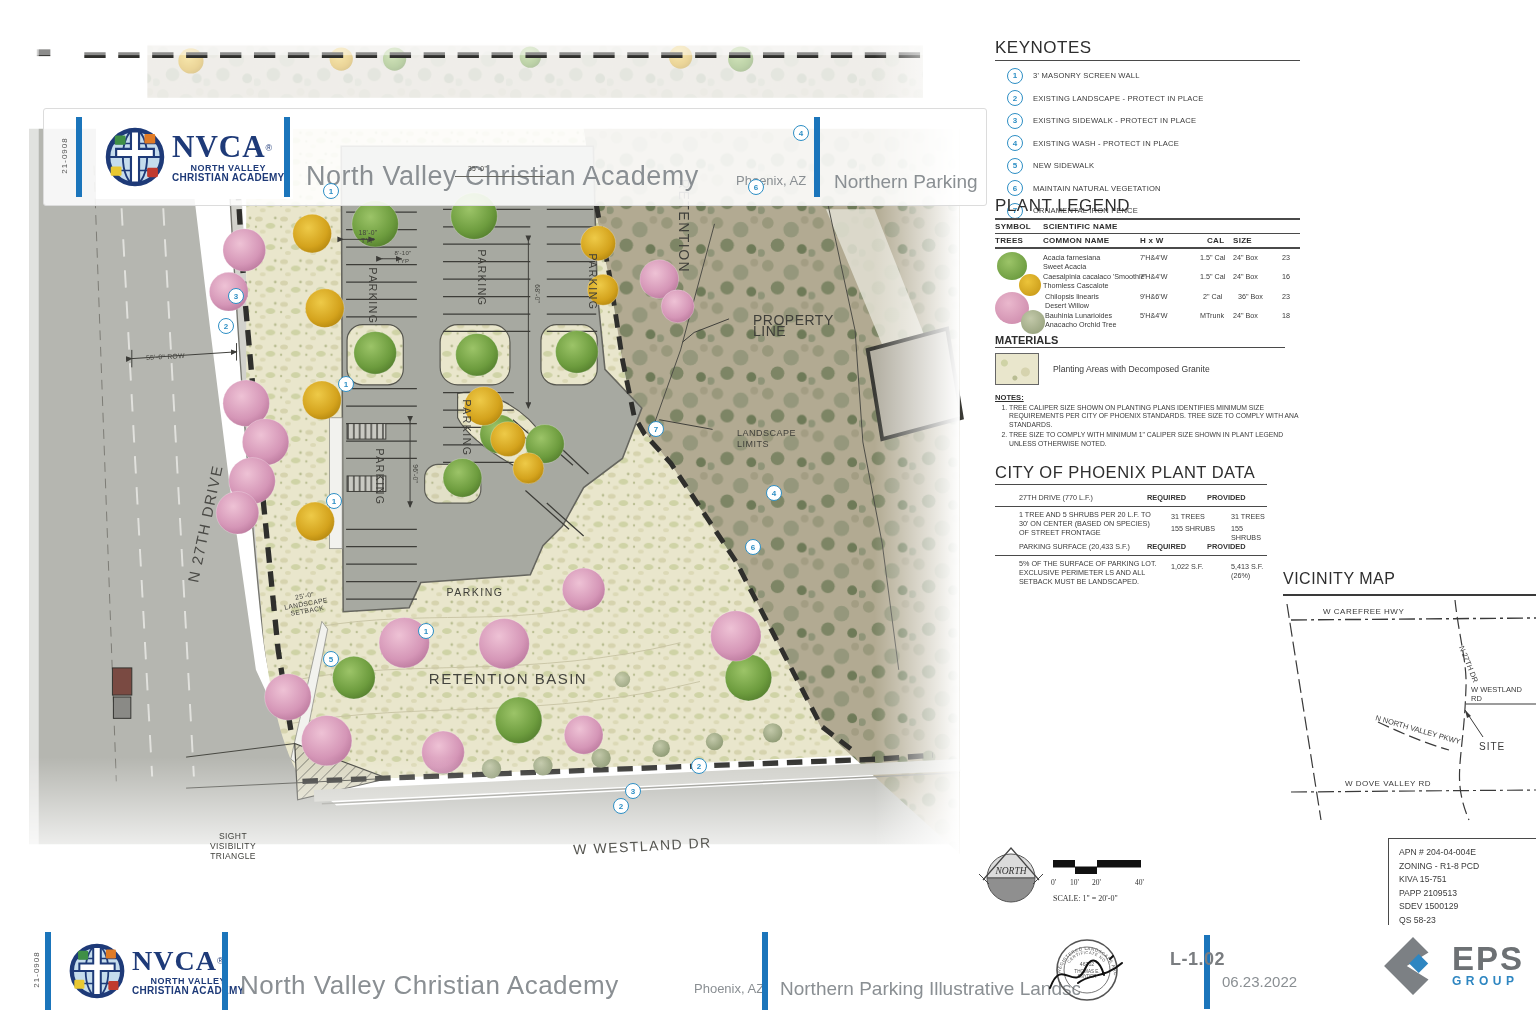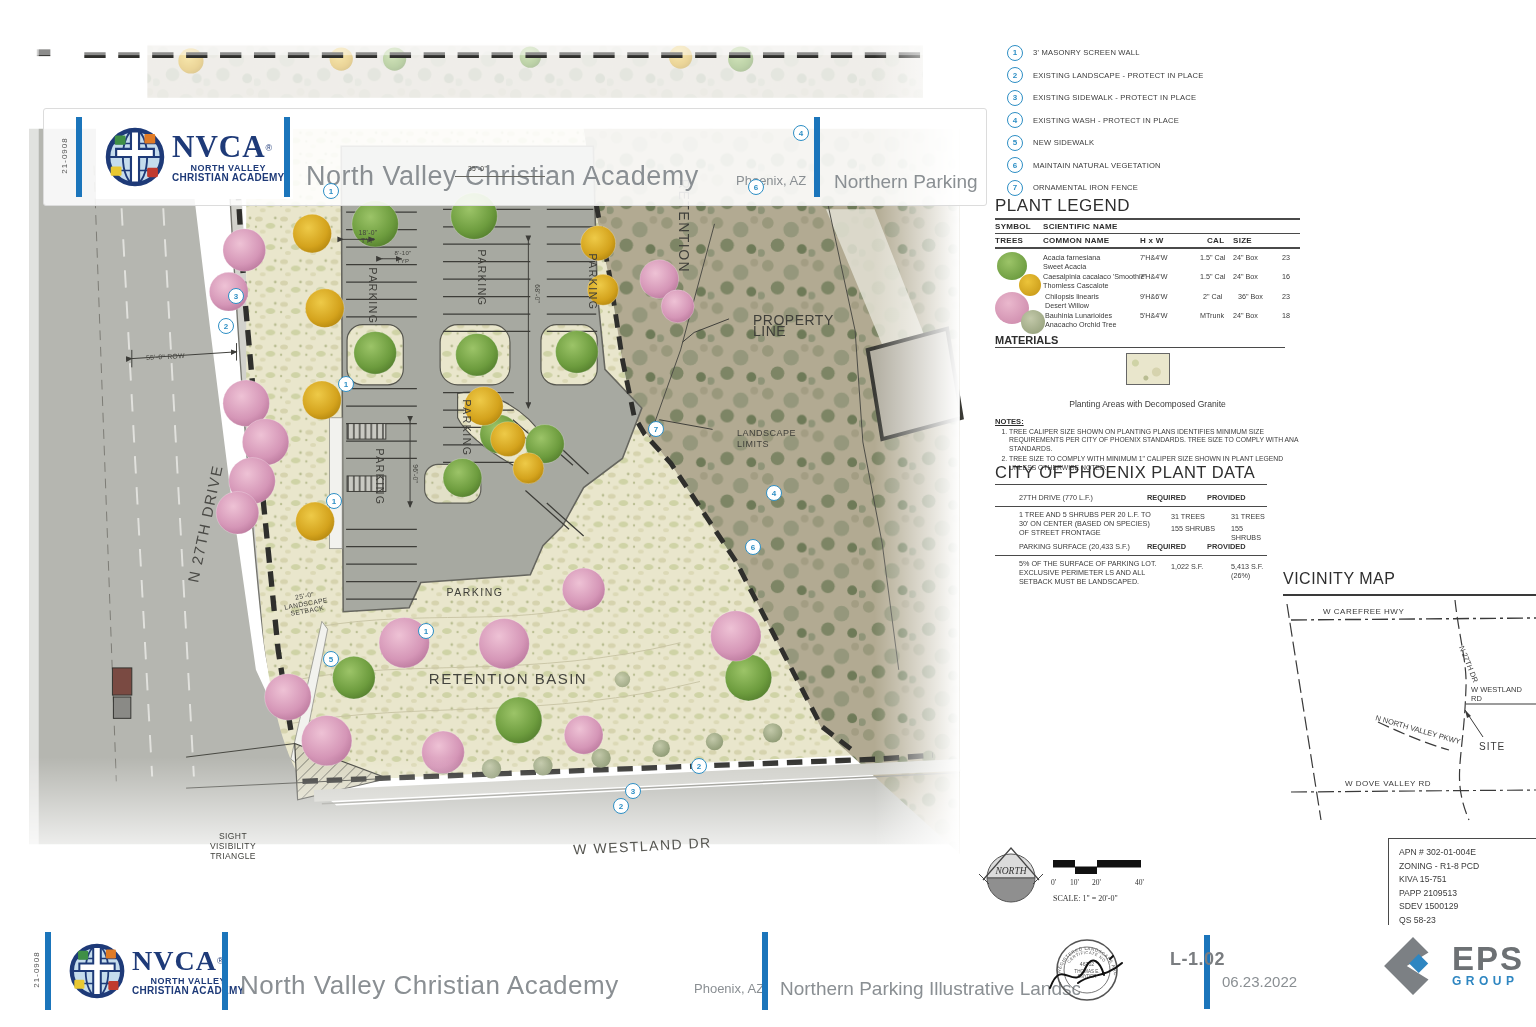--- a/index.html
+++ b/index.html
@@ -384,20 +384,21 @@
       <span>1</span>
     </div>
   <div class="kb kbp" style="left:793px;top:125px;z-index:6;">
       <span>4</span>
     </div>
   <div class="kb kbp" style="left:748px;top:179px;z-index:6;">
       <span>6</span>
     </div>
 
   <div class="abs" style="left:995px;top:38px;width:305px;">
+    <div class="sec-title">KEYNOTES</div>
     <div style="padding-left:12px;margin-top:3px;">
       <div class="kn-row">
           <div class="kb">
             <span>1</span>
           </div>
           <div class="kn-txt">3' MASONRY SCREEN WALL</div>
         </div>
       <div class="kn-row">
           <div class="kb">
             <span>2</span>
@@ -485,21 +486,21 @@
         <div>Anacacho Orchid Tree</div>
       </div>
     <div class="pl-cell abs" style="left:145px;top:116px;">5'H&amp;4'W</div>
     <div class="pl-cell abs" style="left:205px;top:116px;">MTrunk</div>
     <div class="pl-cell abs" style="left:238px;top:116px;">24" Box</div>
     <div class="pl-cell abs" style="left:287px;top:116px;">18</div>
   </div>
 
   <div class="abs" style="left:995px;top:330px;width:305px;">
     <div class="small-b" style="font-size:11px;border-bottom:1.4px solid #4a4a4a;display:inline-block;padding-bottom:1px;min-width:290px;">MATERIALS</div>
-    <div style="display:flex;align-items:center;gap:14px;margin-top:5px;flex-direction:column;">
+    <div style="display:flex;align-items:center;gap:14px;margin-top:5px;">
       <div style="width:42px;height:30px;border:1px solid #666;background:
         radial-gradient(circle at 20% 30%, #cfd3a6 3px, transparent 4px),
         radial-gradient(circle at 70% 60%, #d6d3ae 4px, transparent 5px),
         radial-gradient(circle at 45% 80%, #b9bd92 2px, transparent 3px),#e9e6cc;"></div>
       <div style="font-size:8.6px;color:#3a3a3a;">Planting Areas with Decomposed Granite</div>
     </div>
     <div class="small-b" style="margin-top:8px;font-size:7.6px;text-decoration:underline;">NOTES:</div>
     <ol style="margin:2px 0 0 0;padding-left:14px;">
       <li class="note-txt">TREE CALIPER SIZE SHOWN ON PLANTING PLANS IDENTIFIES MINIMUM SIZE REQUIREMENTS PER CITY OF PHOENIX STANDARDS. TREE SIZE TO COMPLY WITH ANA STANDARDS.</li>
       <li class="note-txt" style="margin-top:2px;">TREE SIZE TO COMPLY WITH MINIMUM 1" CALIPER SIZE SHOWN IN PLANT LEGEND UNLESS OTHERWISE NOTED.</li>
@@ -572,21 +573,21 @@
         <text x="76" y="45" font-size="7.5" fill="#333">0'</text>
         <text x="95" y="45" font-size="7.5" fill="#333">10'</text>
         <text x="117" y="45" font-size="7.5" fill="#333">20'</text>
         <text x="160" y="45" font-size="7.5" fill="#333">40'</text>
         <text x="78" y="61" font-size="8" fill="#333">SCALE: 1" = 20'-0"</text>
       </g>
     </svg>
   </div>
 
   <div class="apn" style="left:1388px;top:838px;width:128px;">
-    <div>APN # 302-01-004E</div>
+    <div>APN # 204-04-004E</div>
       <div>ZONING - R1-8 PCD</div>
       <div>KIVA 15-751</div>
     <div>PAPP 2109513</div>
       <div>SDEV 1500129</div>
       <div>QS 58-23</div>
   </div>
 
   <div class="abs" style="left:0;top:925px;width:1536px;height:95px;background:#fff;">
     <div class="projnum" style="left:18px;top:40px;">21-0908</div>
     <div class="bluebar" style="left:45px;top:7px;height:78px;"></div>

